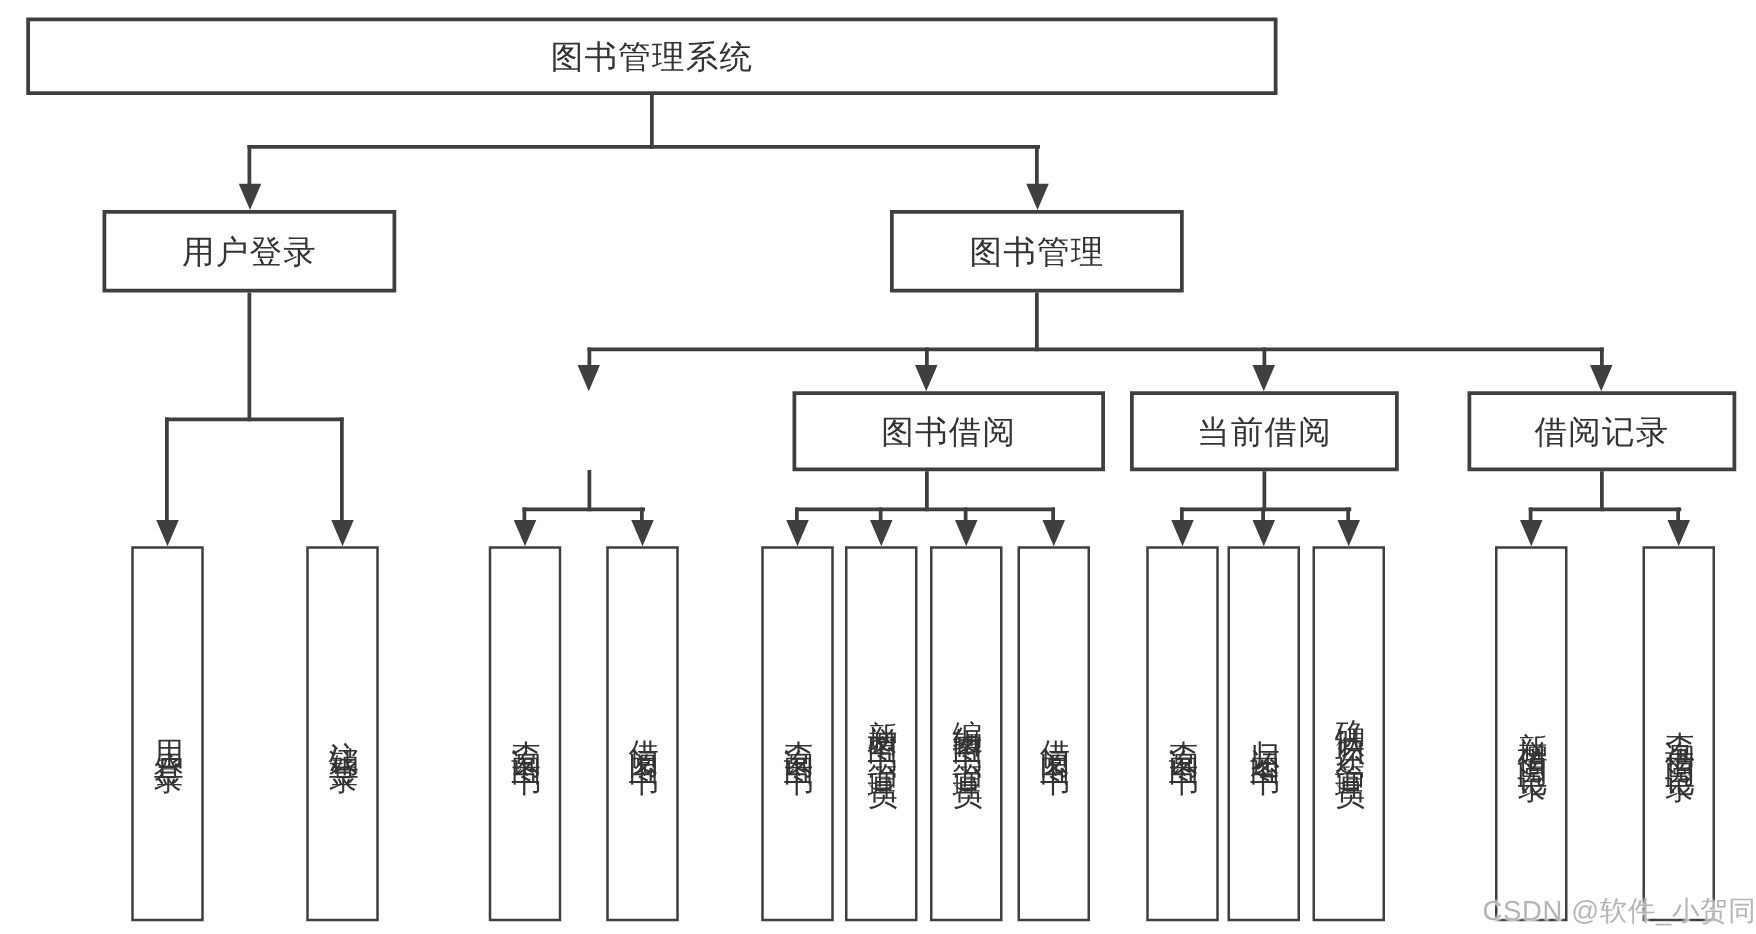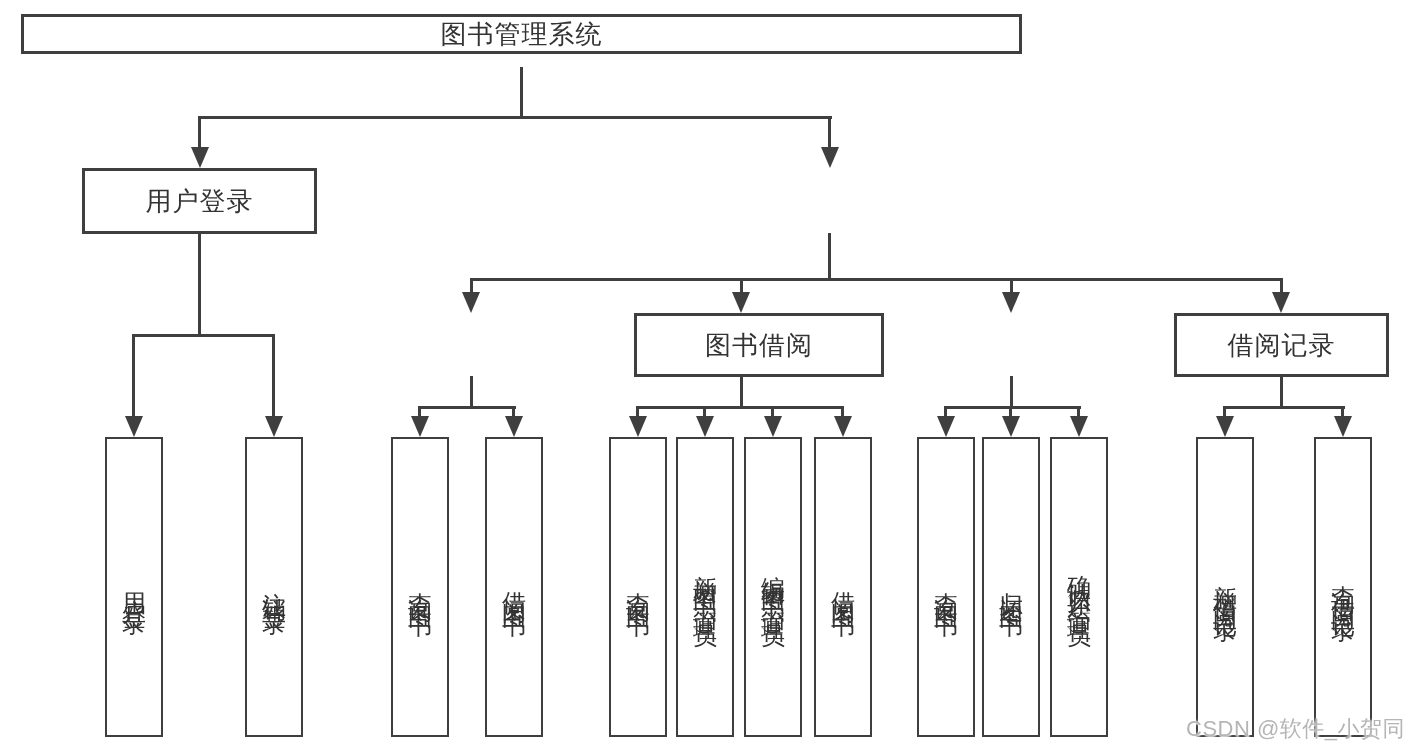--- a/index.html
+++ b/index.html
@@ -95,25 +95,27 @@
   <div class="vline" style="left:1077px;top:406px;height:14px;"></div>
   <div class="ahead" style="left:1070px;top:416px;"></div>
 
   <div class="vline" style="left:1280px;top:376px;height:33px;"></div>
   <div class="hline" style="left:1223px;top:406px;width:122px;"></div>
   <div class="vline" style="left:1223px;top:406px;height:14px;"></div>
   <div class="ahead" style="left:1216px;top:416px;"></div>
   <div class="vline" style="left:1341px;top:406px;height:14px;"></div>
   <div class="ahead" style="left:1334px;top:416px;"></div>
 
-  <div class="hbox" style="left:21px;top:14px;width:1001px;height:40px;">图书管理系统</div>
+  <div class="hbox" style="left:21px;top:14px;width:1001px;height:62px;">图书管理系统</div>
 
   <div class="hbox" style="left:82px;top:168px;width:235px;height:66px;">用户登录</div>
+  <div class="hbox" style="left:712px;top:168px;width:235px;height:66px;">图书管理</div>
 
   <div class="hbox" style="left:634px;top:313px;width:250px;height:64px;">图书借阅</div>
+  <div class="hbox" style="left:904px;top:313px;width:215px;height:64px;">当前借阅</div>
   <div class="hbox" style="left:1174px;top:313px;width:215px;height:64px;">借阅记录</div>
 
   <div class="vbox" style="left:105px;">用户登录</div>
   <div class="vbox" style="left:245px;">注销登录</div>
 
   <div class="vbox" style="left:391px;">查询图书</div>
   <div class="vbox" style="left:485px;">借阅图书</div>
 
   <div class="vbox" style="left:609px;">查询图书</div>
   <div class="vbox" style="left:676px;">新增图书（管理员）</div>

